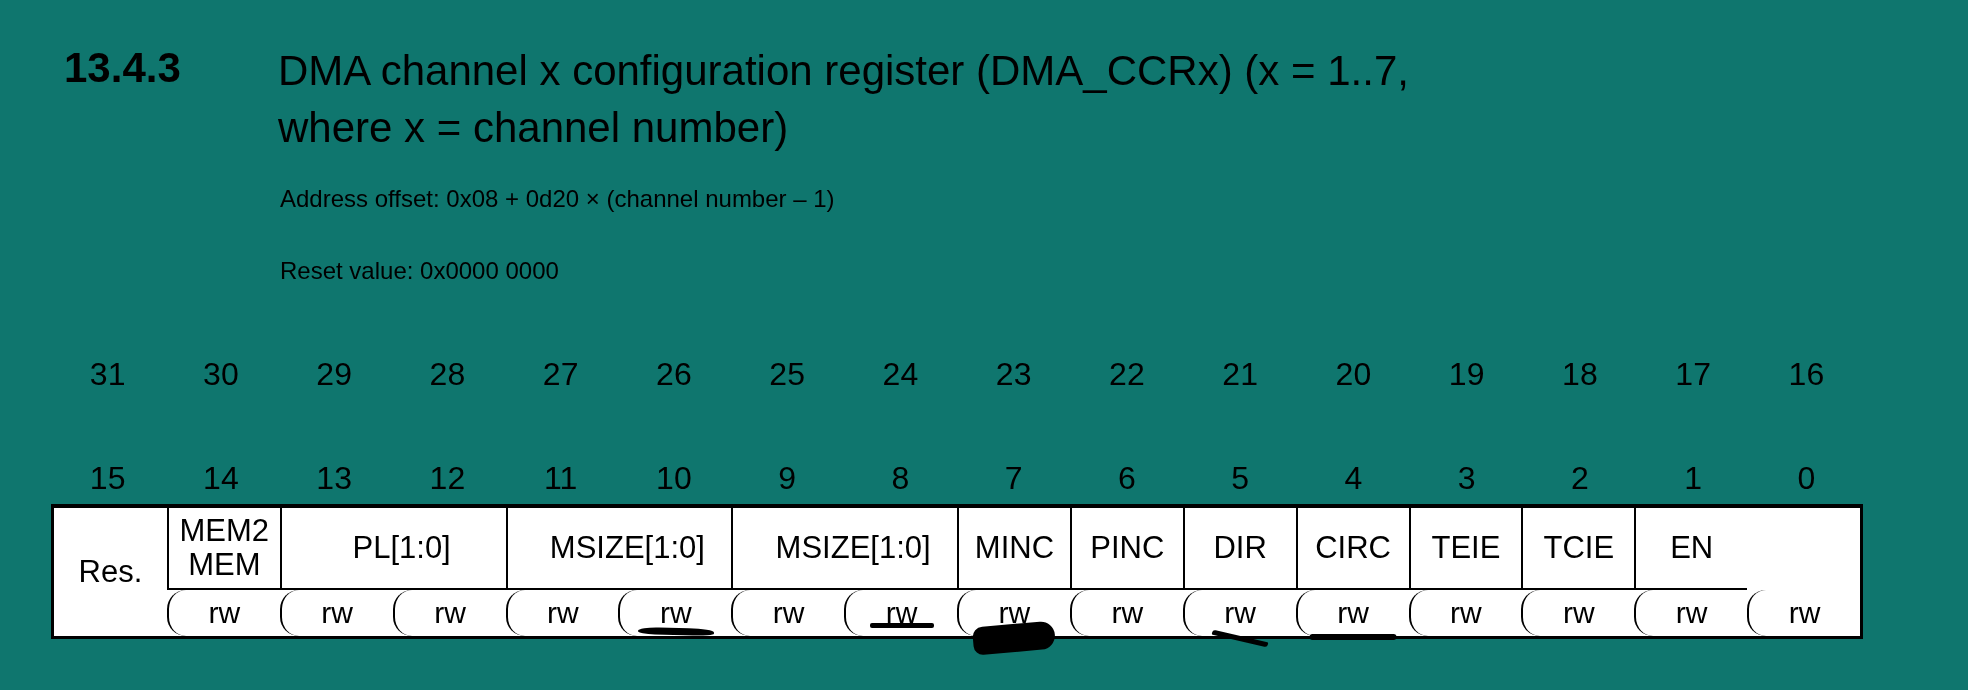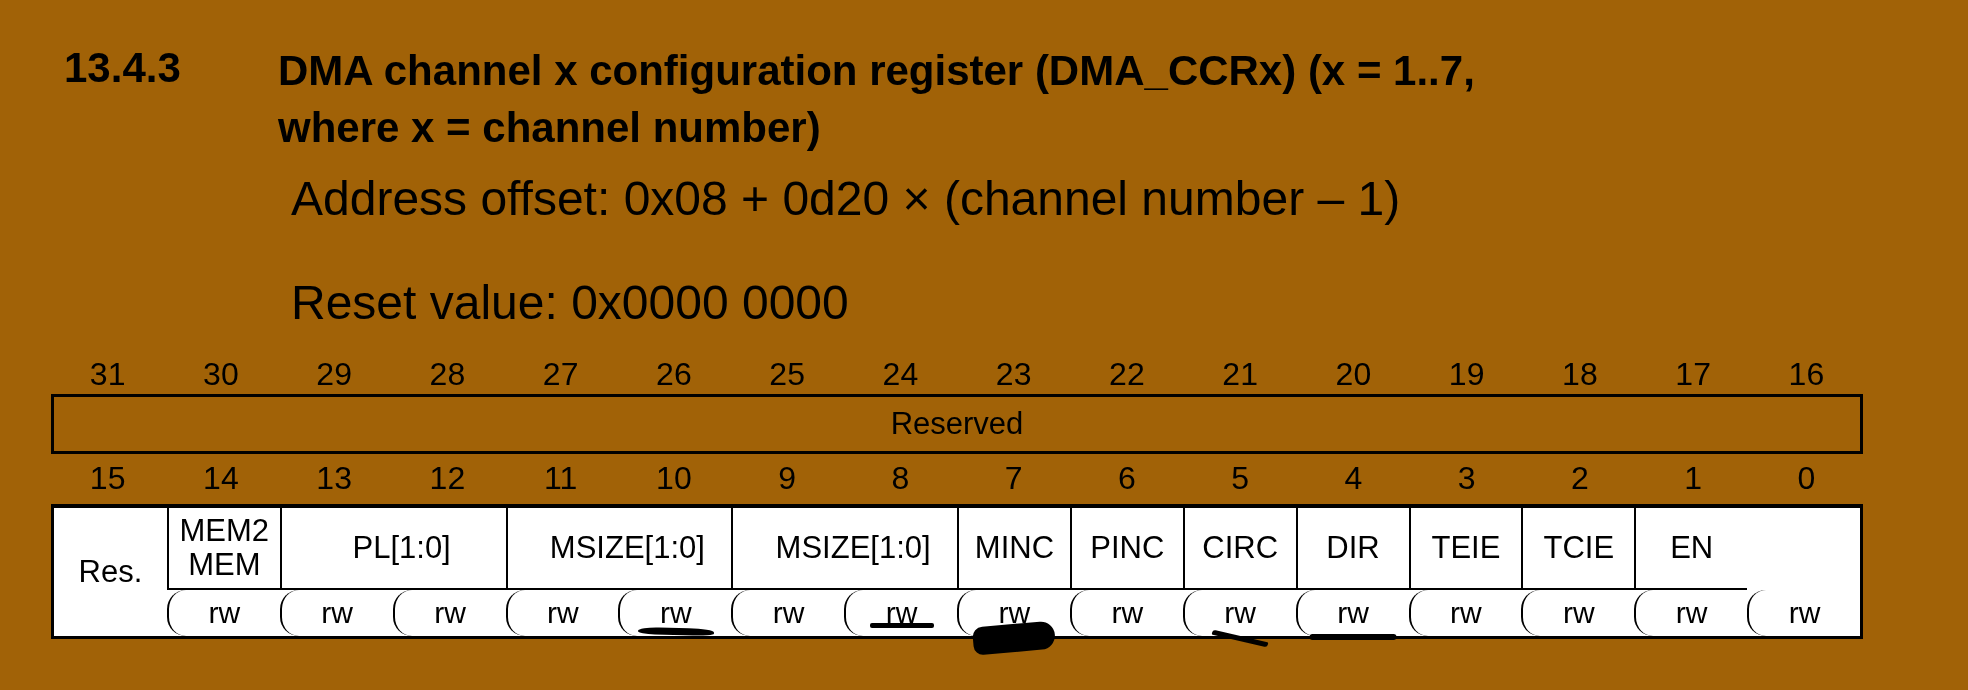--- a/index.html
+++ b/index.html
@@ -1,43 +1,43 @@
 <!DOCTYPE html>
 <html><head>
 <meta charset="utf-8">
 <style>
   html, body { margin: 0; padding: 0; background: #ffffff; }
   .page {
     position: relative;
     width: 1968px;
     height: 690px;
-    background: #a16207;
+    background: #0f766e;
     color: #000000;
     font-family: "Liberation Sans", sans-serif;
     overflow: hidden;
   }
 
   
   .section-number {
     position: absolute;
     top: 42px; left: 64px;
     font-size: 42px; font-weight: bold;
     line-height: 52px;
     white-space: pre;
   }
   .doc-title {
     position: absolute;
     top: 42px; left: 278px;
-    font-size: 42px; font-weight: bold;
+    font-size: 42px; font-weight: normal;
     line-height: 57px;
     white-space: pre;
   }
-  .body-line { position: absolute; left: 291px; font-size: 48px; line-height: 42px; white-space: pre; }
+  .body-line { position: absolute; left: 280px; font-size: 24px; line-height: 42px; white-space: pre; }
   .addr-offset { top: 178px; }
-  .reset-value { top: 250px; margin-top: 32px; }
+  .reset-value { top: 250px; }
 
   
   .bits-row {
     position: absolute;
     left: 51px; width: 1812px;
     display: grid;
     grid-template-columns: repeat(16, 1fr);
     font-size: 32px;
     line-height: 32px;
   }
@@ -142,23 +142,20 @@
     <div class="bit-num">23</div>
     <div class="bit-num">22</div>
     <div class="bit-num">21</div>
     <div class="bit-num">20</div>
     <div class="bit-num">19</div>
     <div class="bit-num">18</div>
     <div class="bit-num">17</div>
     <div class="bit-num">16</div>
   </div>
 
-  <div class="reserved-box">
-    <span>Reserved</span>
-  </div>
 
   <div class="bits-row bits-row-low">
     <div class="bit-num">15</div>
     <div class="bit-num">14</div>
     <div class="bit-num">13</div>
     <div class="bit-num">12</div>
     <div class="bit-num">11</div>
     <div class="bit-num">10</div>
     <div class="bit-num">9</div>
     <div class="bit-num">8</div>
@@ -188,26 +185,26 @@
     <div class="cell name-cell span2">
         <span>MSIZE[1:0]</span>
       </div>
     <div class="cell name-cell">
         <span>MINC</span>
       </div>
     <div class="cell name-cell">
         <span>PINC</span>
       </div>
     <div class="cell name-cell">
+        <span>DIR</span>
+      </div>
+    <div class="cell name-cell">
         <span>CIRC</span>
       </div>
     <div class="cell name-cell">
-        <span>DIR</span>
-      </div>
-    <div class="cell name-cell">
         <span>TEIE</span>
       </div>
     <div class="cell name-cell">
         <span>TCIE</span>
       </div>
     <div class="cell name-cell">
         <span>EN</span>
       </div>
 
     <div class="cell rw-cell">

